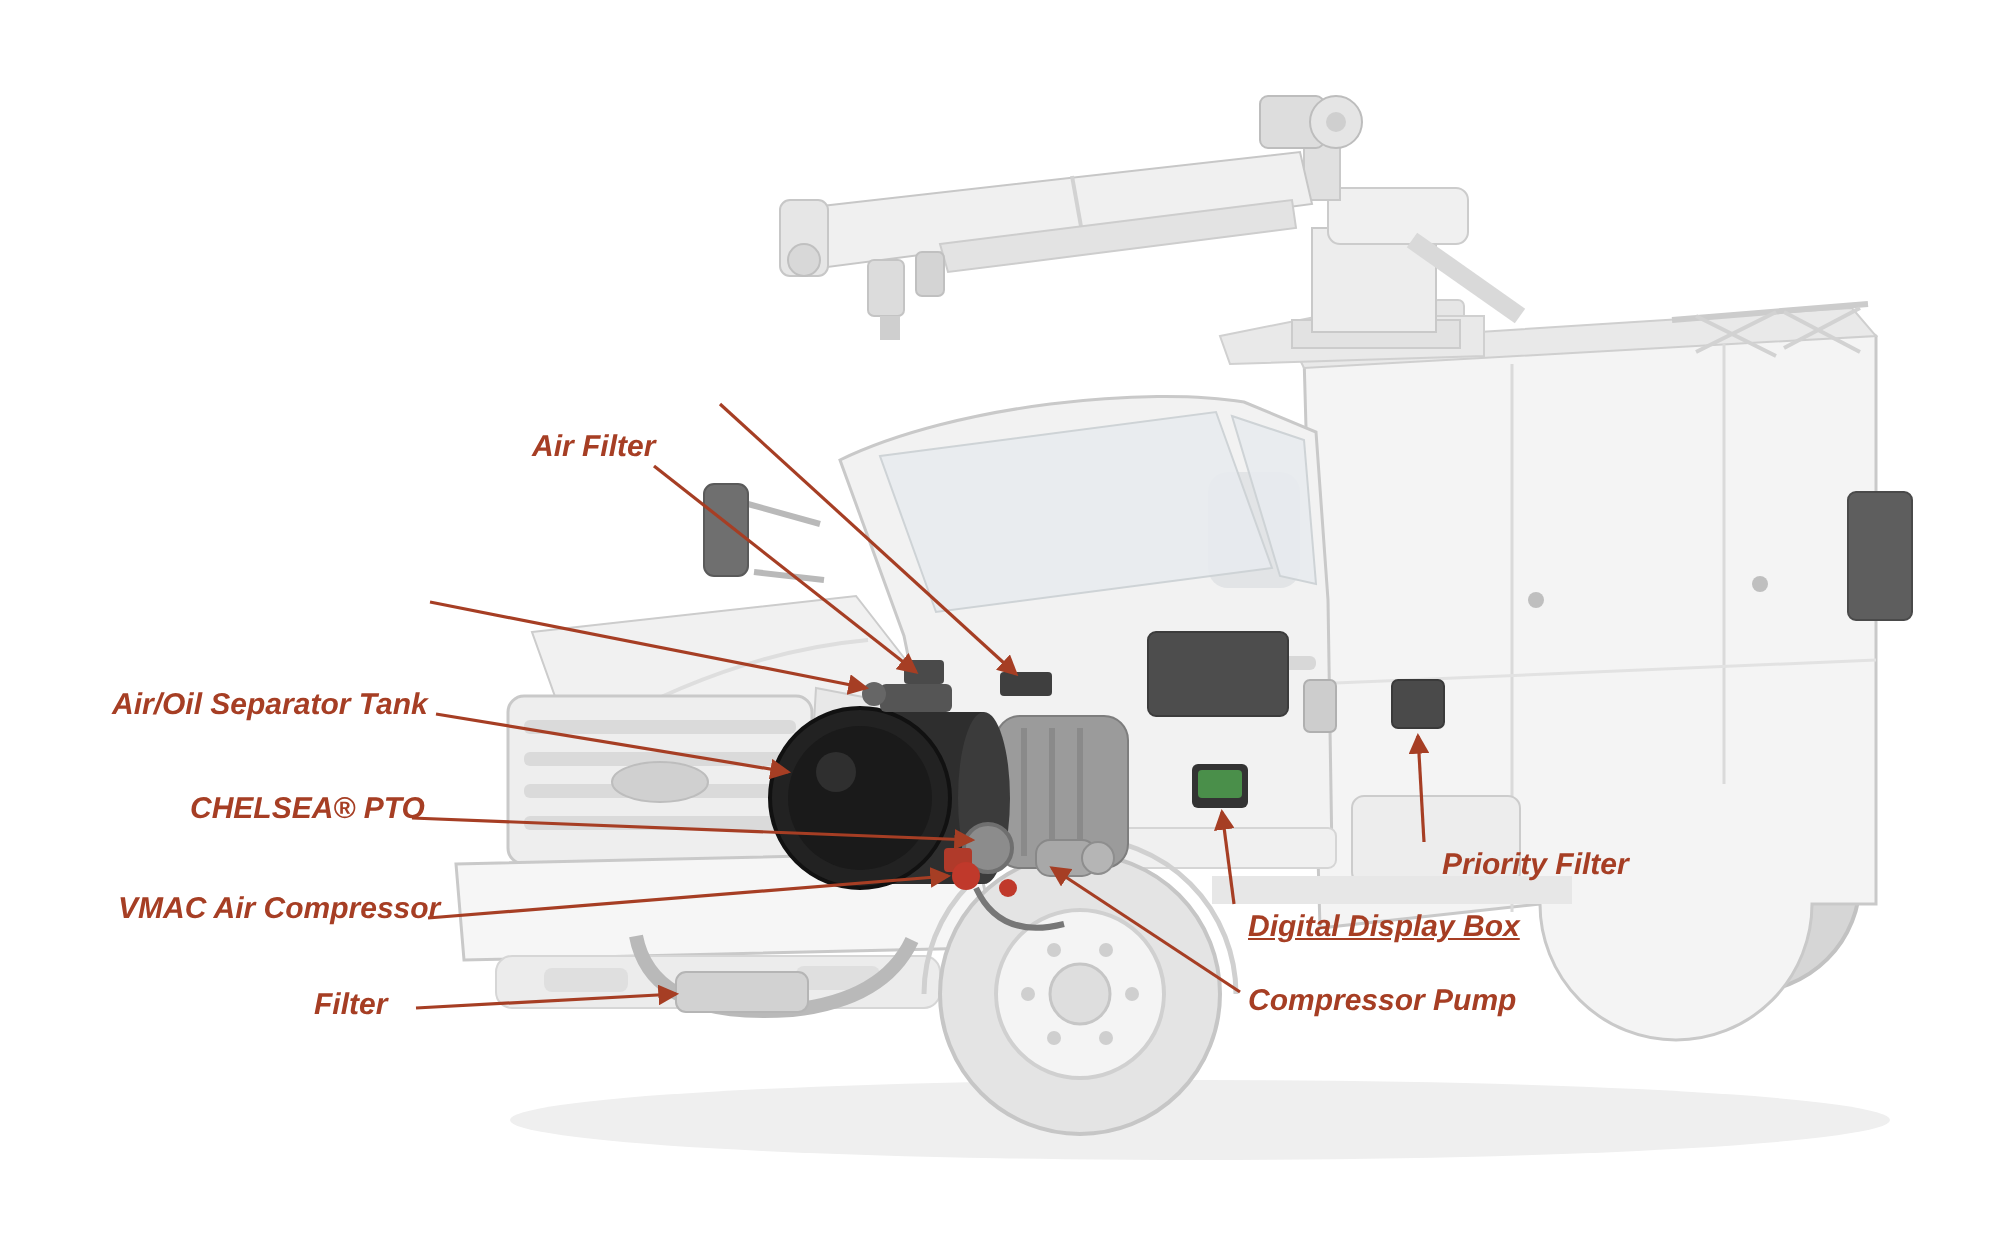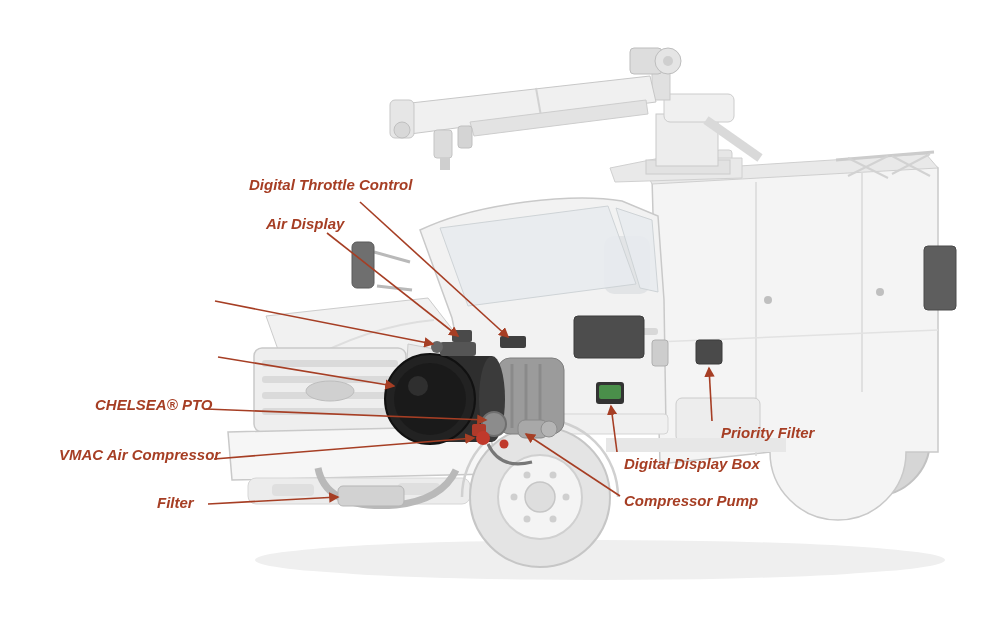--- a/index.html
+++ b/index.html
@@ -179,22 +179,22 @@
       <line class="arrow" x1="218" y1="357" x2="394" y2="386" marker-end="url(#arrowhead)"></line>
       <line class="arrow" x1="206" y1="409" x2="486" y2="420" marker-end="url(#arrowhead)"></line>
       <line class="arrow" x1="214" y1="459" x2="474" y2="438" marker-end="url(#arrowhead)"></line>
       <line class="arrow" x1="208" y1="504" x2="338" y2="497" marker-end="url(#arrowhead)"></line>
       <line class="arrow" x1="712" y1="421" x2="709" y2="368" marker-end="url(#arrowhead)"></line>
       <line class="arrow" x1="617" y1="452" x2="611" y2="406" marker-end="url(#arrowhead)"></line>
       <line class="arrow" x1="620" y1="496" x2="526" y2="434" marker-end="url(#arrowhead)"></line>
     </g>
   </svg>
 
-  <div class="label" style="left:249px; top:177px;">Digital Throttle Control</div>
-  <div class="label" style="left:266px; top:216px;">Air Display</div>
+  <div class="label" style="left:266px; top:216px;">Air Filter</div>
+  <div class="label" style="left:56px;  top:345px;">Air/Oil Separator Tank</div>
   <div class="label" style="left:95px;  top:397px;text-align:right;">CHELSEA® PTO</div>
   <div class="label" style="left:59px;  top:447px;">VMAC Air Compressor</div>
   <div class="label" style="left:157px; top:495px;">Filter</div>
   <div class="label" style="left:721px; top:425px;">Priority Filter</div>
-  <div class="label" style="left:624px; top:456px;">Digital Display Box</div>
+  <div class="label" style="left:624px; top:456px;text-decoration:underline;">Digital Display Box</div>
   <div class="label" style="left:624px; top:493px;">Compressor Pump</div>
 
 </div>
 
 </body></html>

